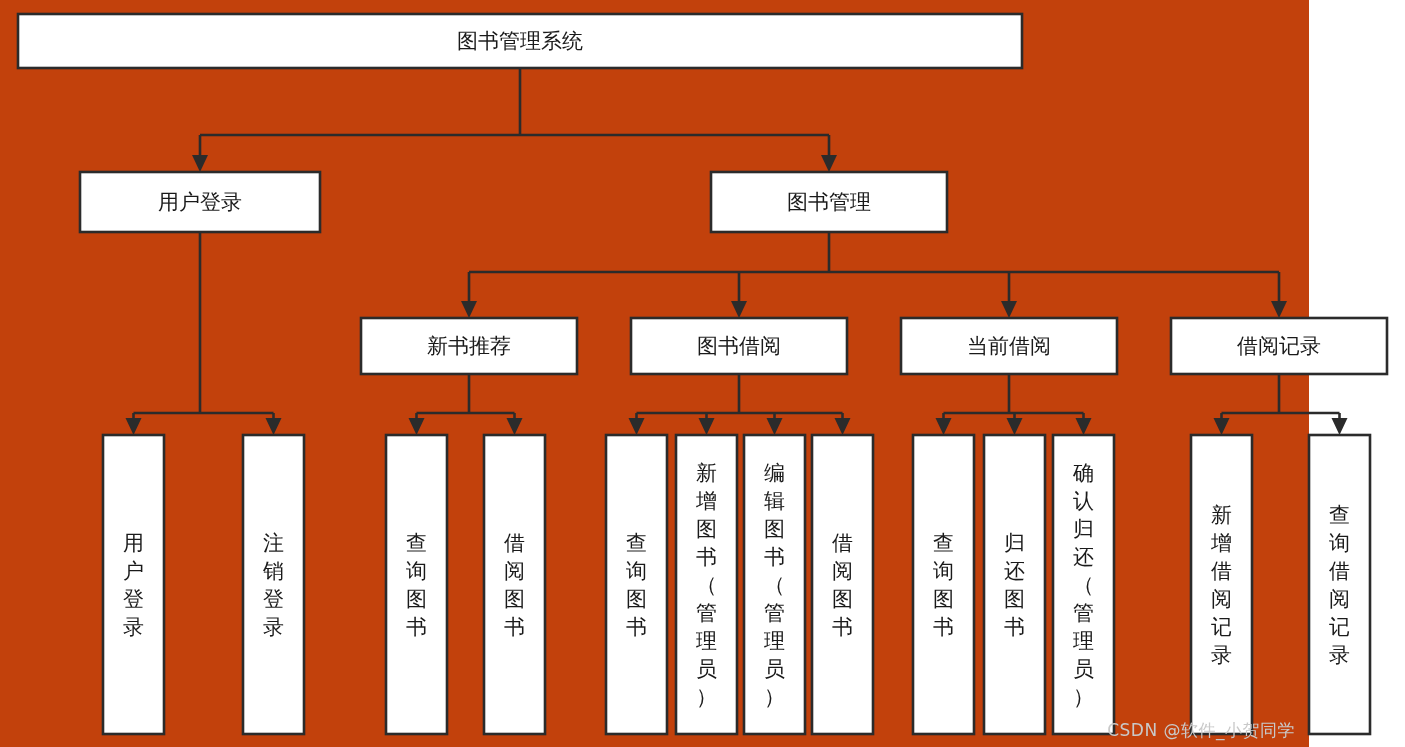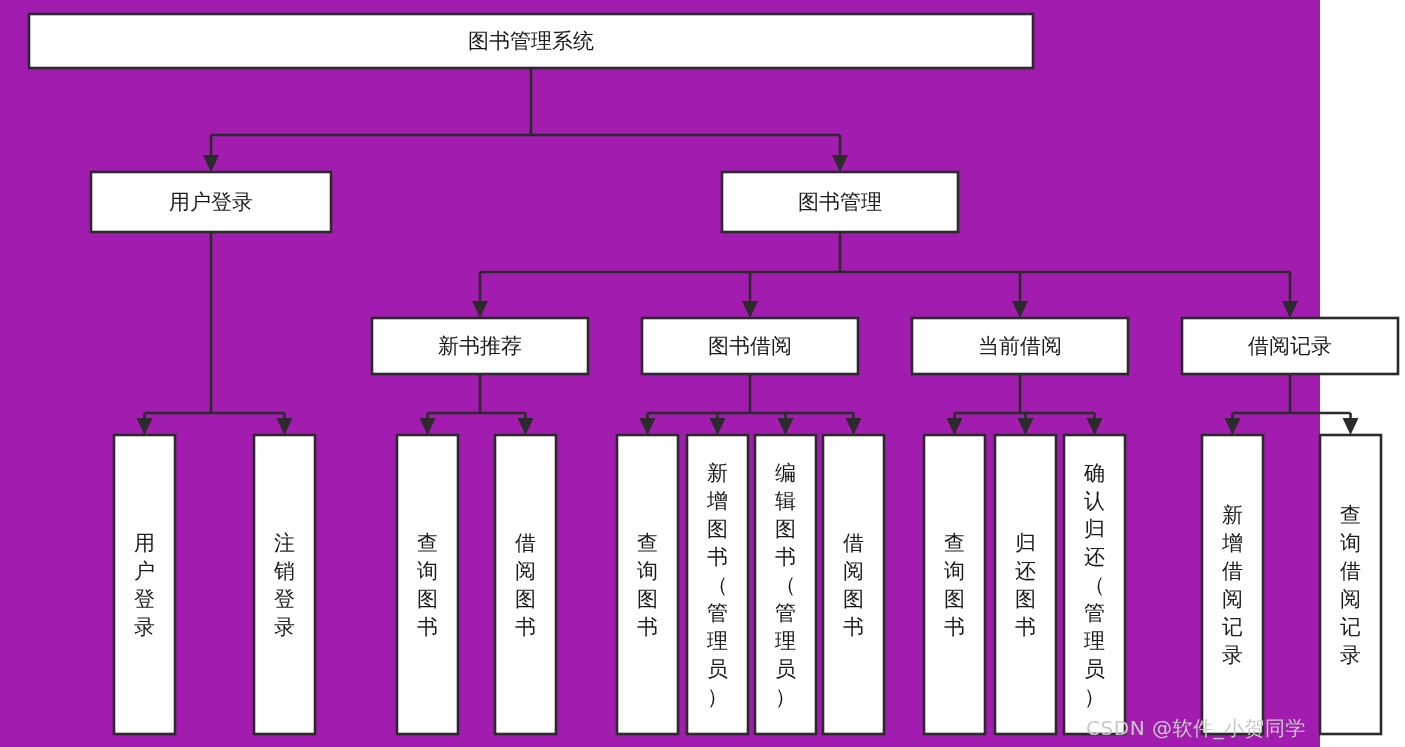--- a/index.html
+++ b/index.html
@@ -11,22 +11,21 @@
   body {
     width: 1405px;
     height: 747px;
     overflow: hidden;
     font-family: "DejaVu Sans", "Liberation Sans", sans-serif;
   }
   #diagram-root {
     position: relative;
     width: 1309px;
     height: 747px;
-    background: #a21caf;
-    padding-left: 11px;
+    background: #c2410c;
   }
   svg#flowchart {
     display: block;
     width: 1405px;
     height: 747px;
   }
   .node-rect {
     fill: #ffffff;
     stroke: #2b2b2b;
     stroke-width: 2.6;
@@ -52,21 +51,21 @@
     font-family: "DejaVu Sans", "Liberation Sans", sans-serif;
     font-size: 21px;
     fill: #1a1a1a;
     text-anchor: middle;
   }
   .watermark {
     position: absolute;
     right: 14px;
     bottom: 5px;
     font-family: "DejaVu Sans", "Liberation Sans", sans-serif;
-    font-size: 20px;
+    font-size: 17px;
     color: #c9c9c9;
     white-space: nowrap;
     letter-spacing: 0.5px;
     user-select: none;
   }
 </style>
 </head>
 <body>
 
 <div id="diagram-root">

